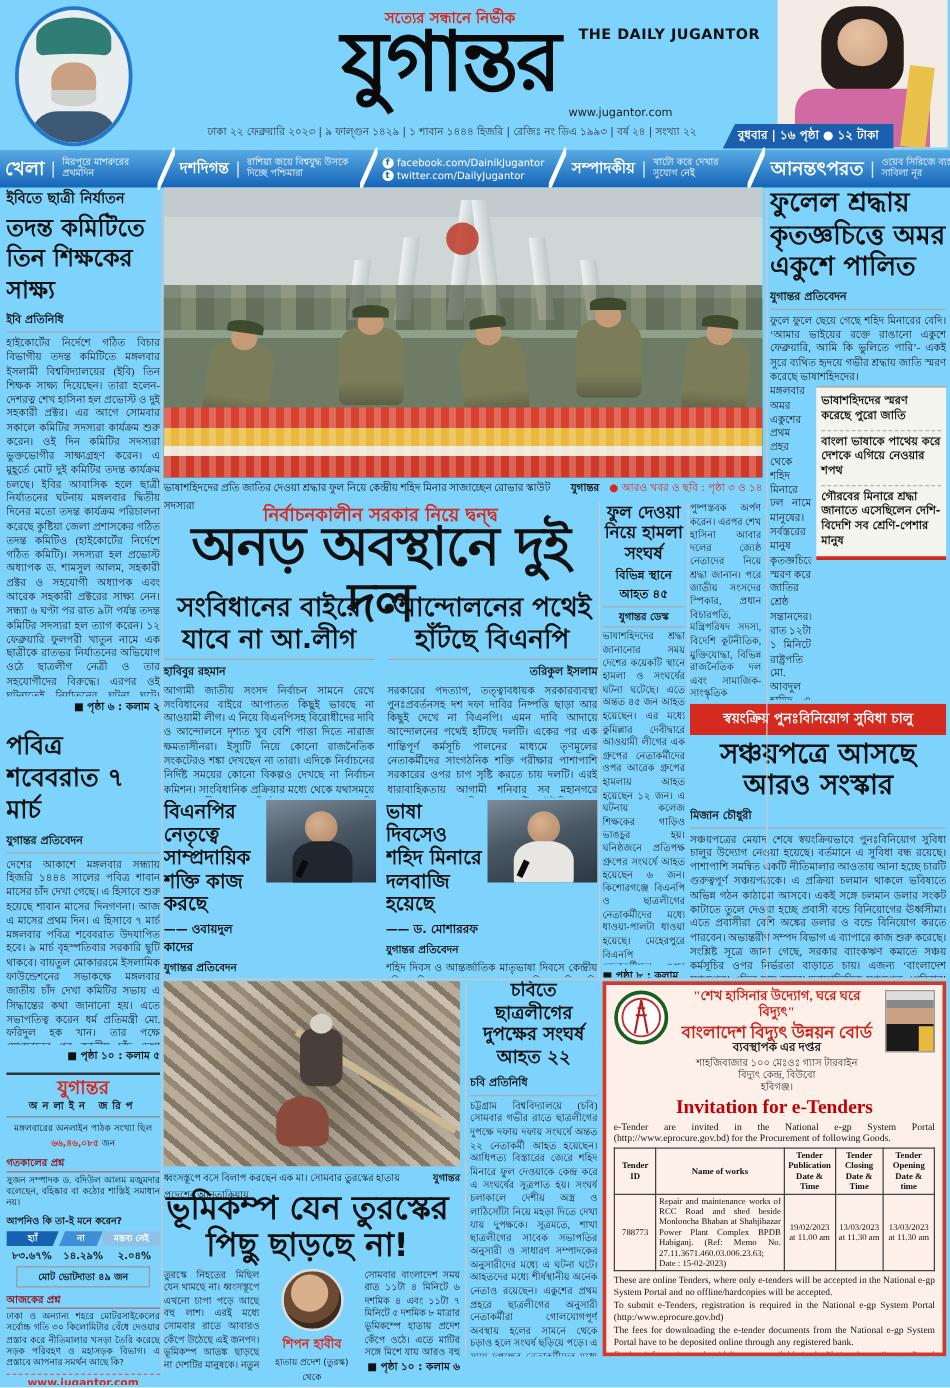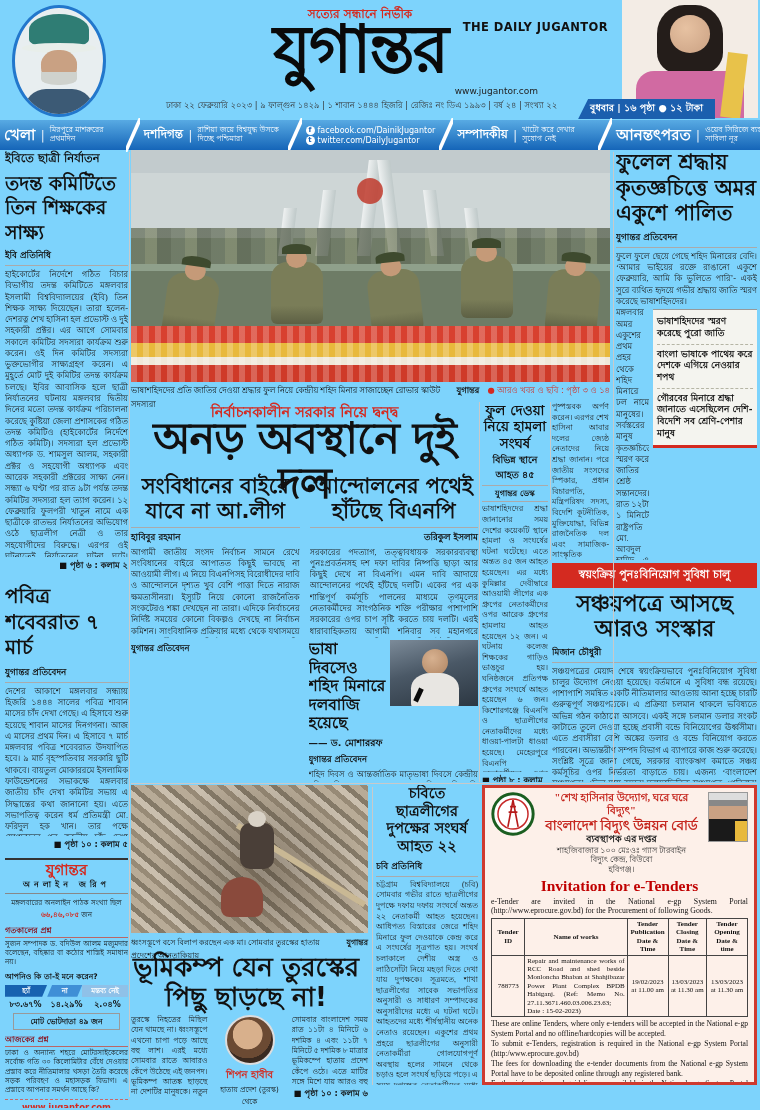--- a/index.html
+++ b/index.html
@@ -324,20 +324,31 @@
     </div>
     <div class="sub">
       <div class="sub-head">আন্দোলনের পথেই হাঁটছে বিএনপি</div>
       <div class="sub-byline">তরিকুল ইসলাম</div>
       <div class="body-sm">সরকারের পদত্যাগ, তত্ত্বাবধায়ক সরকারব্যবস্থা পুনঃপ্রবর্তনসহ দশ দফা দাবির নিষ্পত্তি ছাড়া আর কিছুই দেখে না বিএনপি। এমন দাবি আদায়ে আন্দোলনের পথেই হাঁটছে দলটি। একের পর এক শান্তিপূর্ণ কর্মসূচি পালনের মাধ্যমে তৃণমূলের নেতাকর্মীদের সাংগঠনিক শক্তি পরীক্ষার পাশাপাশি সরকারের ওপর চাপ সৃষ্টি করতে চায় দলটি। এরই ধারাবাহিকতায় আগামী শনিবার সব মহানগরে সমাবেশের ডাক দিয়েছে দলটি। ইউনিয়ন ও মহানগরের পর এখন সাংগঠনিক জেলায় পদযাত্রার মাধ্যমে তৃণমূলের নেতাকর্মীদের চাঙা রাখতে চায় হাইকমান্ড। বিএনপির এমন কর্মসূচিতে সতর্ক অবস্থানে ক্ষমতাসীনরাও। এছাড়া দাবি বাস্তবায়নে সরকারের ওপর ভেতরে-বাইরে চাপ তৈরি করতে কূটনৈতিক তৎপরতাও বাড়ানো হয়েছে; বিএনপির এসব এখন নীতিনির্ধারক।</div>
     </div>
   </div>
 
   <div class="abs features">
     <div class="feature">
+      <div class="f-top">
+        <div class="f-headwrap">
+          <div class="f-head">বিএনপির নেতৃত্বে সাম্প্রদায়িক শক্তি কাজ করছে</div>
+          <div class="f-attr">—— ওবায়দুল কাদের</div>
+        </div>
+        <div class="f-photo">
+          <div class="face"></div>
+            <div class="torso"></div>
+            <div class="mic"></div>
+        </div>
+      </div>
       <div class="f-byline">যুগান্তর প্রতিবেদন</div>
 
     </div>
     <div class="feature">
       <div class="f-top">
         <div class="f-headwrap">
           <div class="f-head">ভাষা দিবসেও শহিদ মিনারে দলবাজি হয়েছে</div>
           <div class="f-attr">—— ড. মোশাররফ</div>
         </div>
         <div class="f-photo">

